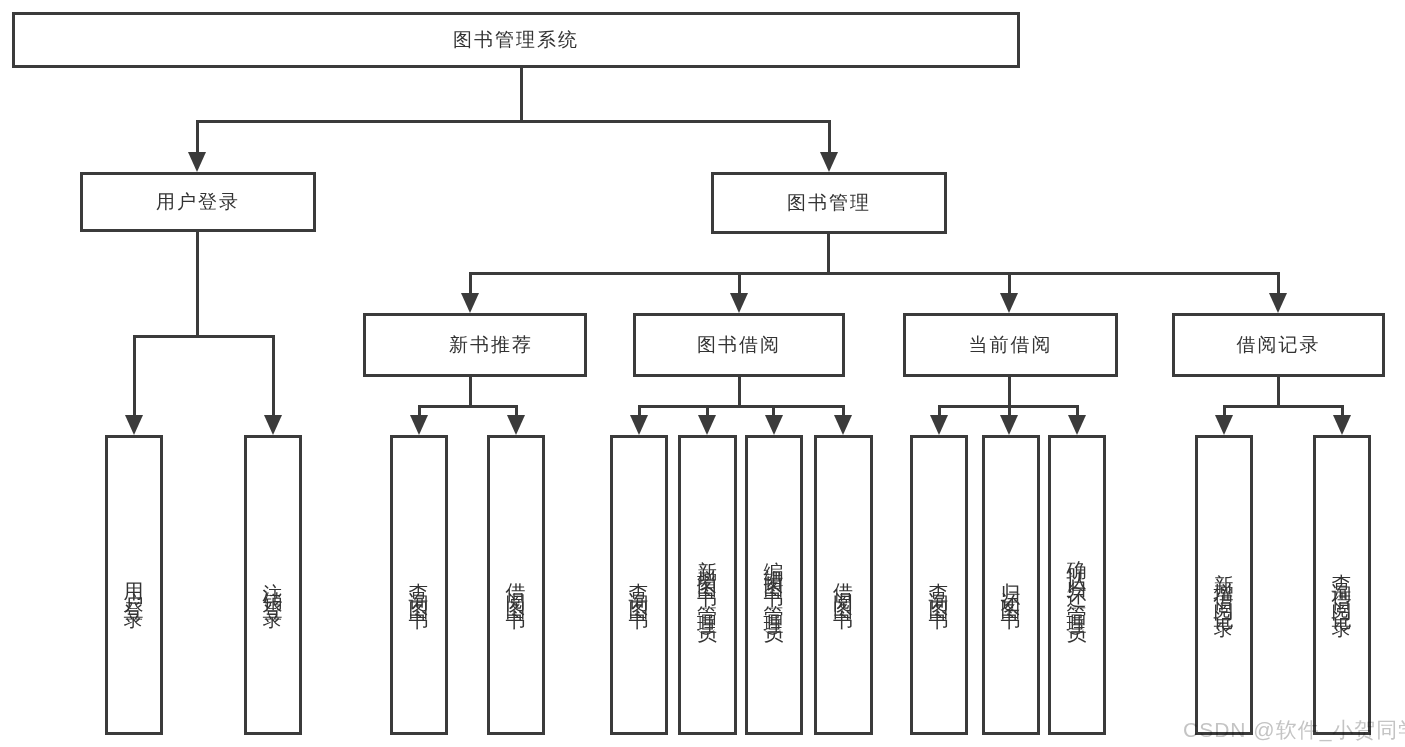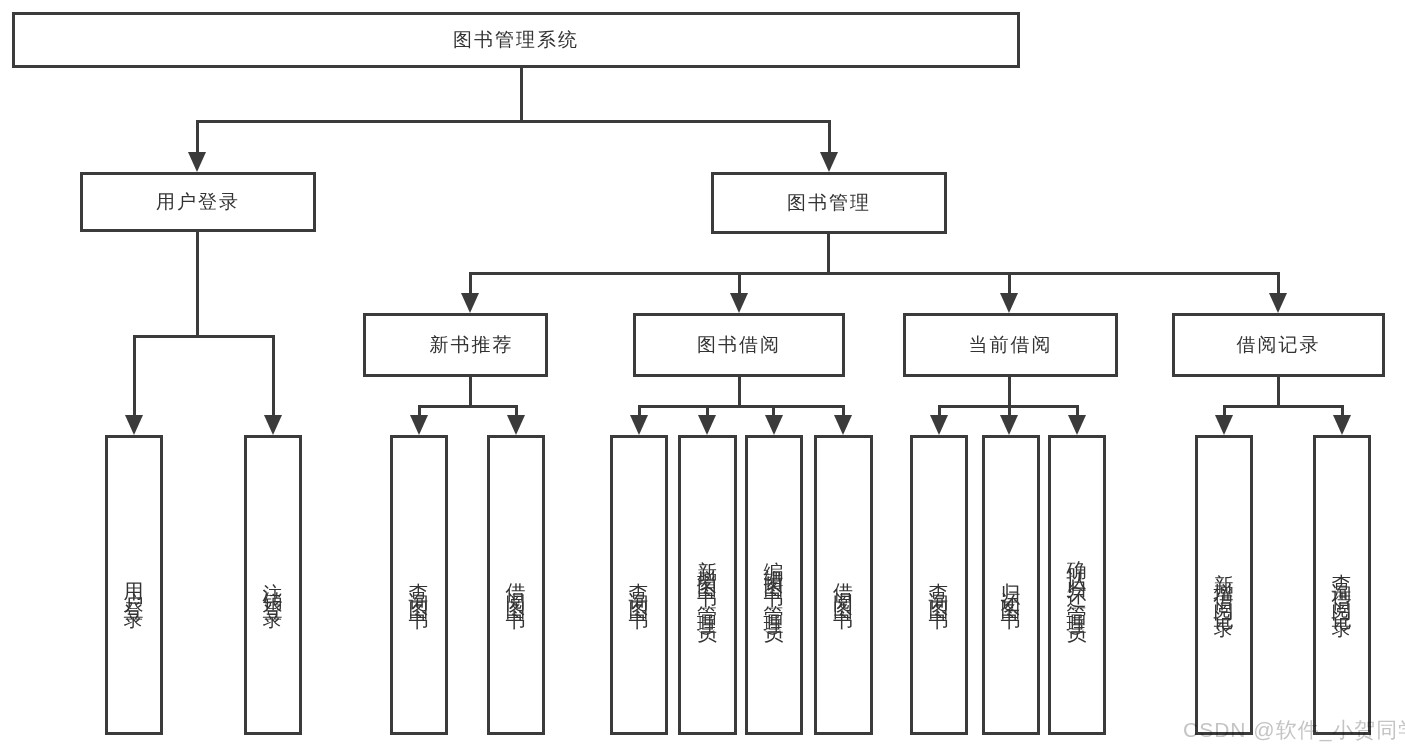--- a/index.html
+++ b/index.html
@@ -67,21 +67,21 @@
   <div class="line hl" style="left:469px; top:272px; width:811px;"></div>
   <div class="line vl" style="left:469px; top:272px; height:25px;"></div>
   <div class="arr" style="left:461px; top:293px;"></div>
   <div class="line vl" style="left:738px; top:272px; height:25px;"></div>
   <div class="arr" style="left:730px; top:293px;"></div>
   <div class="line vl" style="left:1008px; top:272px; height:25px;"></div>
   <div class="arr" style="left:1000px; top:293px;"></div>
   <div class="line vl" style="left:1277px; top:272px; height:25px;"></div>
   <div class="arr" style="left:1269px; top:293px;"></div>
 
-  <div class="node h-node" style="left:363px; top:313px; width:185px; height:64px;padding-left:32px;">
+  <div class="node h-node" style="left:363px; top:313px; width:224px; height:64px;padding-left:32px;">
     <span>新书推荐</span>
   </div>
   <div class="node h-node" style="left:903px; top:313px; width:215px; height:64px;">
     <span>当前借阅</span>
   </div>
   <div class="node h-node" style="left:633px; top:313px; width:212px; height:64px;">
     <span>图书借阅</span>
   </div>
   <div class="node h-node" style="left:1172px; top:313px; width:213px; height:64px;align-items:center;">
     <span>借阅记录</span>

